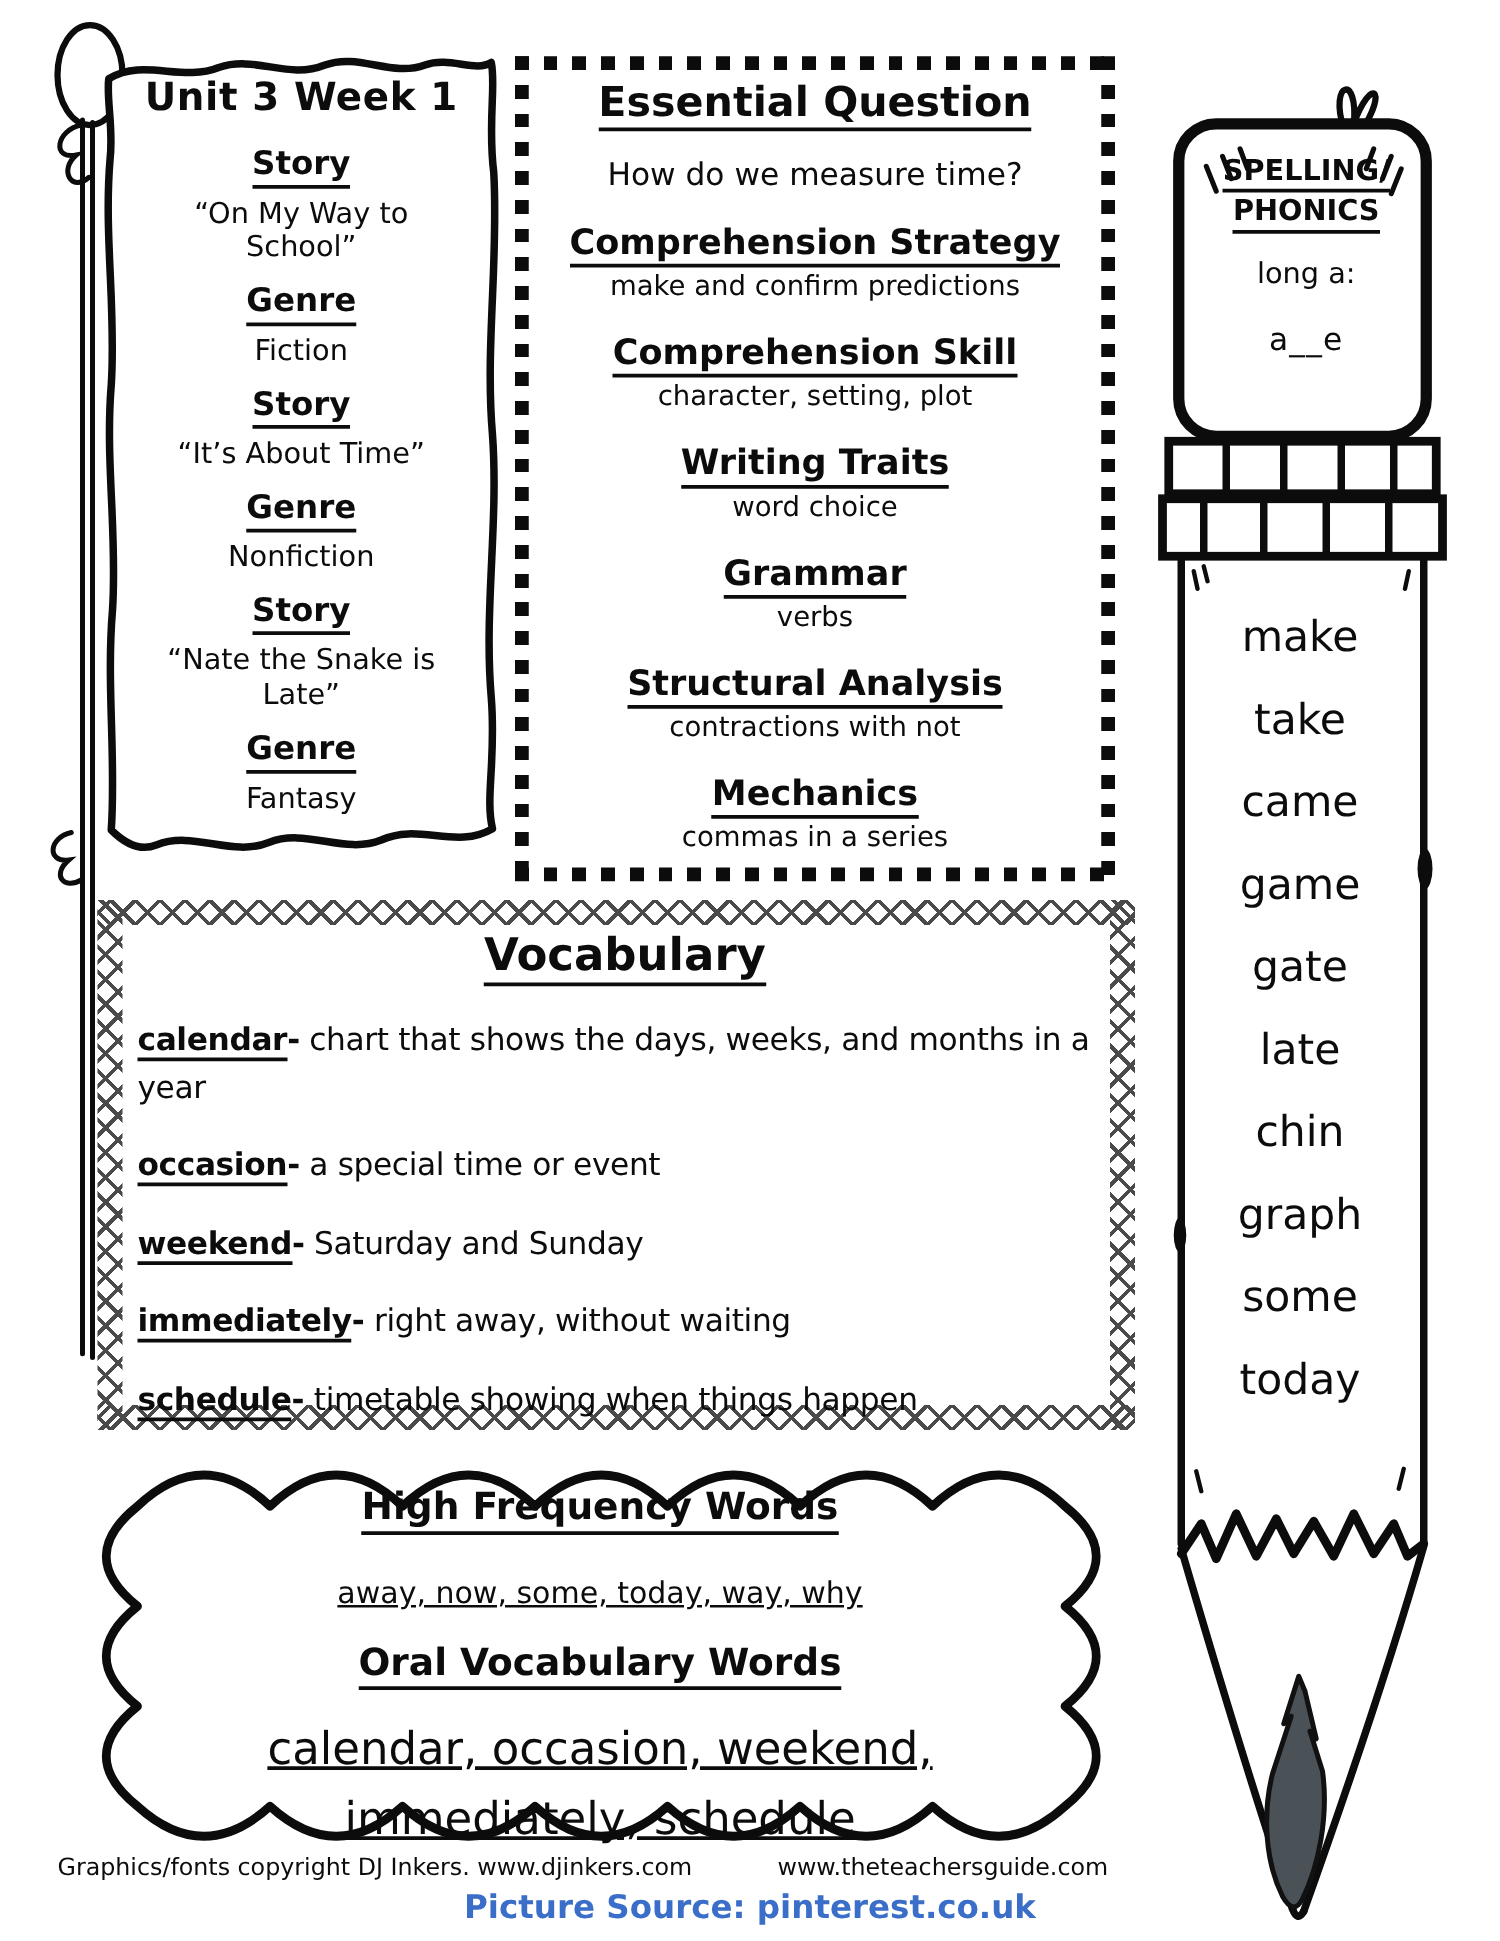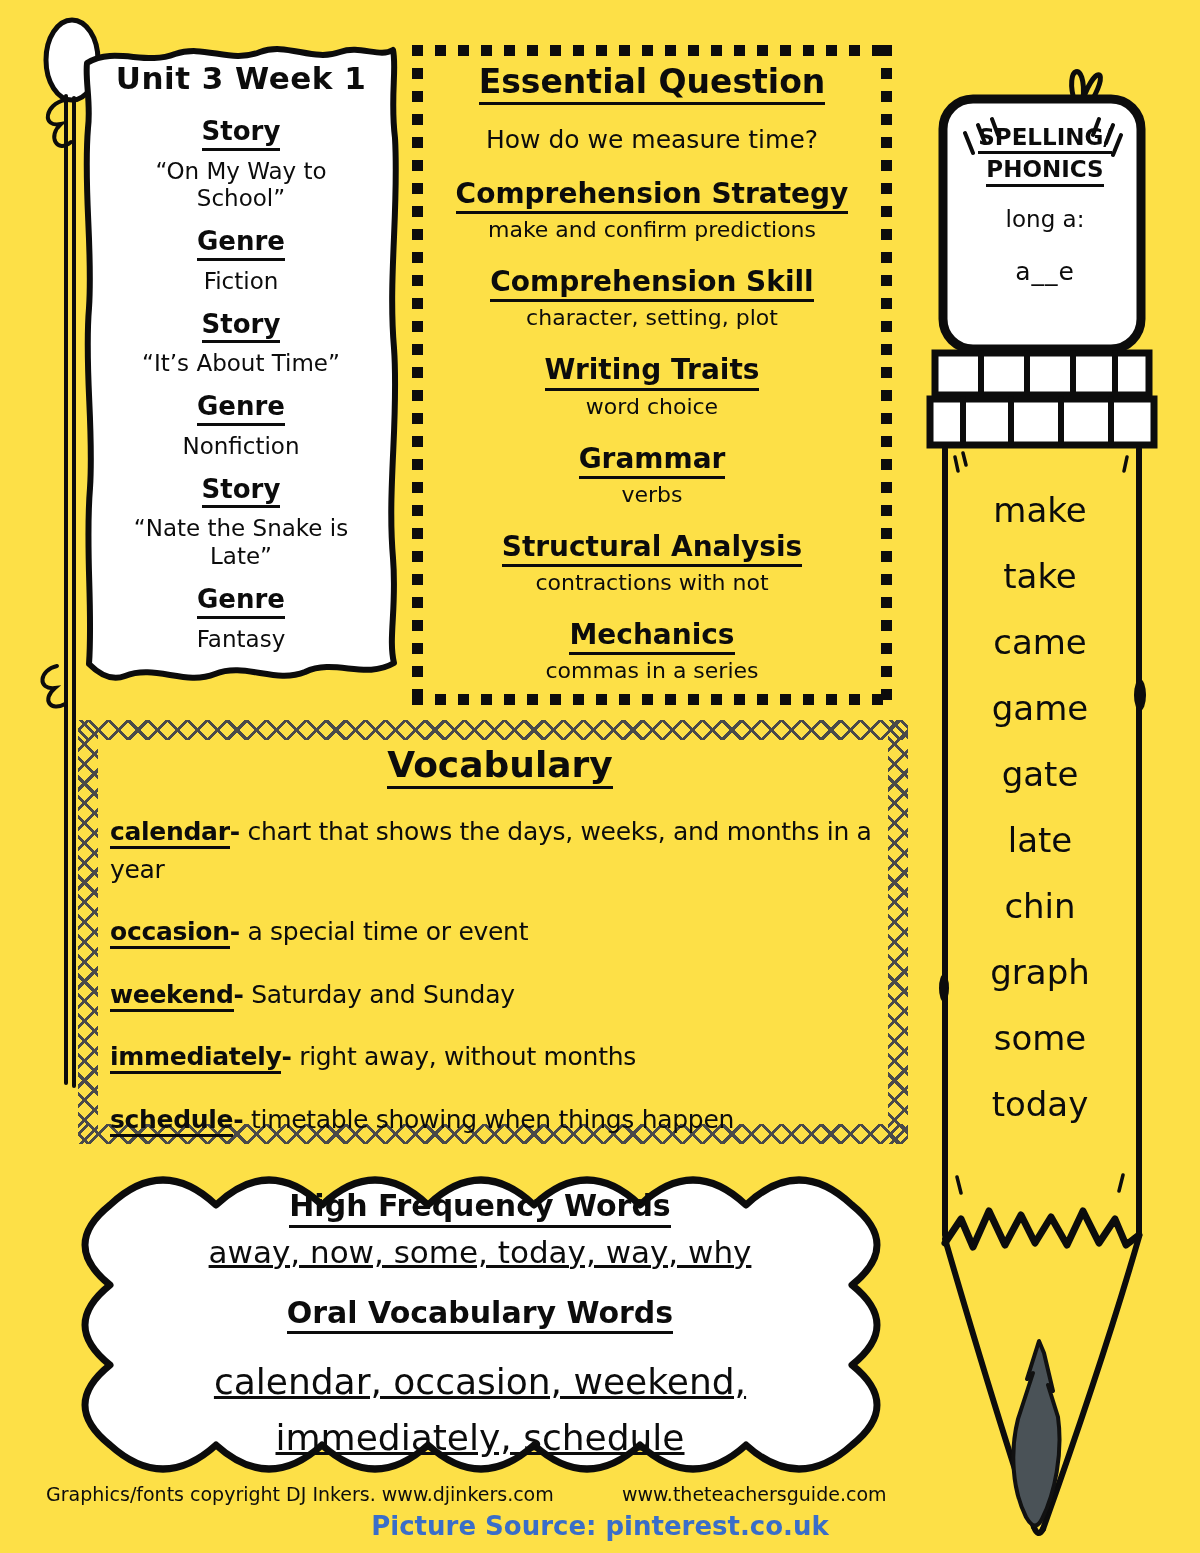--- a/index.html
+++ b/index.html
@@ -1,18 +1,18 @@
 <!DOCTYPE html>
 <html><head>
 <meta charset="utf-8">
 <style>
   html,body { margin:0; padding:0; background:#e8e8e8; }
   .page {
     position:relative; width:1200px; height:1553px;
-    background:#fde047; overflow:hidden;
+    background:#ffffff; overflow:hidden;
     font-family:"DejaVu Sans", sans-serif; color:#0c0c0c;
   }
   svg { position:absolute; display:block; }
 
   
   .u { display:inline-block; border-bottom:3px solid #0c0c0c; padding-bottom:1px; line-height:1.15; }
 
   
   .banner-svg { left:22px; top:8px; width:400px; height:1090px; }
   .banner-text { position:absolute; left:95px; top:60px; width:292px; text-align:center; }
@@ -47,21 +47,21 @@
   .vocab-content { position:absolute; left:110px; top:744px; width:780px; }
   .v-title { text-align:center; font-size:36px; font-weight:bold; margin-bottom:24px; }
   .v-entry { font-size:25px; letter-spacing:-.3px; margin-top:17px; line-height:1.5; }
   .v-word { font-weight:bold; border-bottom:3px solid #0c0c0c; }
   .v-sep { font-weight:bold; }
 
   
   .hfw-svg { left:55px; top:1145px; width:855px; height:365px; }
   .hfw-content { position:absolute; left:130px; top:1188px; width:700px; text-align:center;text-decoration:underline; }
   .hfw-title { font-size:30px; font-weight:bold; }
-  .hfw-words { font-size:31px; margin-top:6px; }
+  .hfw-words { font-size:24px; margin-top:32px; }
   .hfw-oral-title { font-size:30px; font-weight:bold; margin-top:25px; }
   .hfw-oral-words { font-size:36px; margin-top:20px; line-height:1.55; width:680px; margin-left:auto; margin-right:auto; }
 
   
   .pencil-svg { left:915px; top:55px; width:250px; height:1495px; }
   .eraser-text { position:absolute; left:948px; top:122px; width:194px; text-align:center; }
   .e-title { font-size:23px; font-weight:bold; line-height:1.35; }
   .e-focus { font-size:23px; margin-top:19px; }
   .e-pattern { font-size:25px; margin-top:25px; letter-spacing:1px; }
   .pencil-words { position:absolute; left:928px; top:477px; width:224px; text-align:center; }
@@ -158,21 +158,21 @@
   <div class="xstrip vx-bottom"></div>
   <div class="xstrip vx-left"></div>
   <div class="xstrip vx-right"></div>
 
   <div class="vocab-content">
     <div class="v-title"><span class="u">Vocabulary</span></div>
 
     <p class="v-entry"><span class="v-word">calendar</span><span class="v-sep">-</span> <span> chart that shows the days, weeks, and months in a year</span></p>
     <p class="v-entry"><span class="v-word">occasion</span><span class="v-sep">-</span> <span> a special time or event</span></p>
     <p class="v-entry"><span class="v-word">weekend</span><span class="v-sep">-</span> <span> Saturday and Sunday</span></p>
-    <p class="v-entry"><span class="v-word">immediately</span><span class="v-sep">-</span> <span> right away, without months</span></p>
+    <p class="v-entry"><span class="v-word">immediately</span><span class="v-sep">-</span> <span> right away, without waiting</span></p>
     <p class="v-entry"><span class="v-word">schedule</span><span class="v-sep">-</span> <span> timetable showing when things happen</span></p>
   </div>
 
   <svg class="hfw-svg" viewBox="0 0 855 365">
     <path d="M55 60 q53 -50 106 0 q53 -50 106 0 q53 -50 106 0 q53 -50 106 0 q53 -50 106 0 q53 -50 106 0 q53 -50 106 0 q50 40 0 80 q50 40 0 80 q50 40 0 80 q-53 48 -106 0 q-53 48 -106 0 q-53 48 -106 0 q-53 48 -106 0 q-53 48 -106 0 q-53 48 -106 0 q-53 48 -106 0 q-50 -40 0 -80 q-50 -40 0 -80 q-50 -40 0 -80 Z" fill="#ffffff" stroke="#0c0c0c" stroke-width="7" stroke-linejoin="round"></path>
   </svg>
   <div class="hfw-content">
     <div class="hfw-title"><span class="u">High Frequency Words</span></div>
     <div class="hfw-words">away, now, some, today, way, why</div>
     <div class="hfw-oral-title"><span class="u">Oral Vocabulary Words</span></div>

